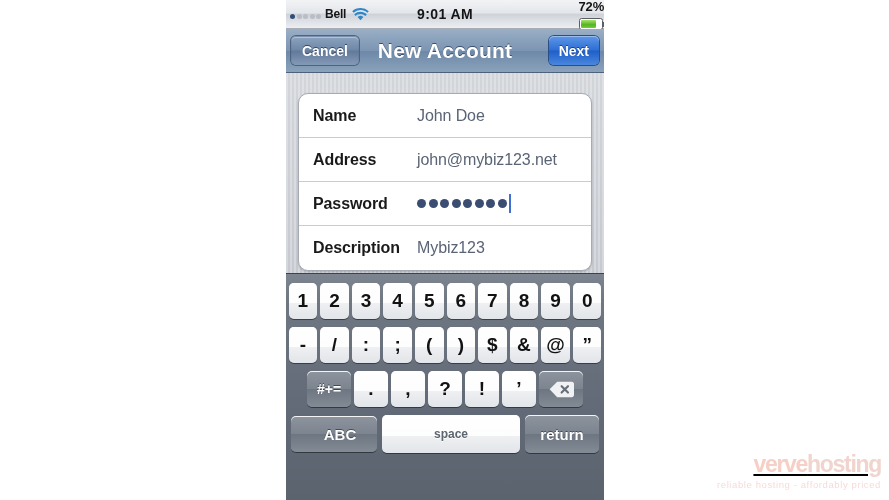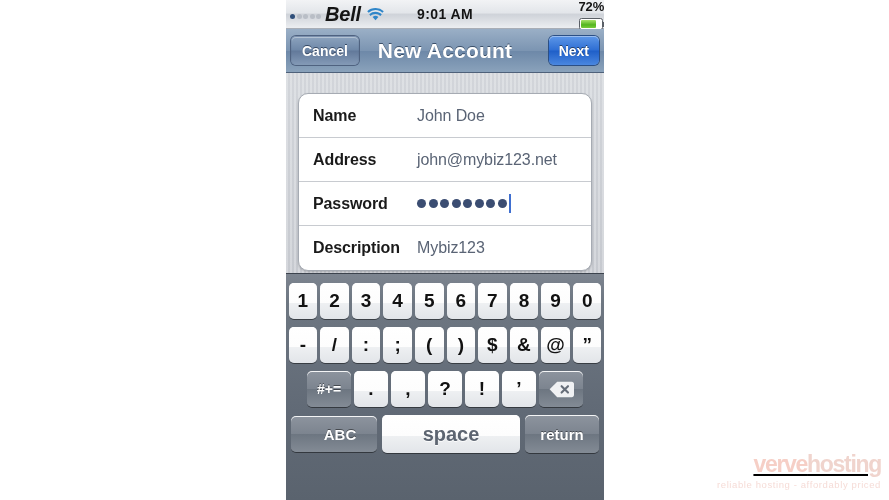--- a/index.html
+++ b/index.html
@@ -52,21 +52,21 @@
     height: 9px;
   }
   .signal i {
     display: block;
     width: 5px;
     height: 5px;
     border-radius: 50%;
     background: #b9bec6;
   }
   .signal i.on { background: #2f4f7a; }
-  .carrier { font-size: 20px; letter-spacing: -0.2px; font-style: italic; }
+  .carrier { font-size: 12px; letter-spacing: -0.2px; }
   .wifi {
     margin-left: 2px;
     display: block;
     width: 17px;
     height: 13px;
   }
   .sb-center {
     position: absolute;
     left: 0; right: 0;
     text-align: center;
@@ -257,21 +257,21 @@
     background: linear-gradient(to bottom, #8d949e 0%, #7c848f 50%, #6d7681 51%, #838b95 100%);
     color: #ffffff;
     text-shadow: 0 -1px 0 rgba(0,0,0,0.45);
     font-size: 15px;
   }
   #key-shift { width: 44px; font-size: 14px; }
   #key-delete { width: 44px; }
   #key-abc { width: 74px; font-size: 15px; padding-left: 12px; }
   #key-space {
     flex: 1 1 auto;
-    font-size: 20px;
+    font-size: 12px;
     color: #5d6571;
     text-shadow: 0 1px 0 rgba(255,255,255,0.8);
     height: 38px;
   }
   #key-return { width: 74px; font-size: 15px; height: 38px; }
   .kb-row.bottom { gap: 5px; padding: 0 5px; margin-top: 2px; }
   .bs-icon {
     width: 25px;
     height: 17px;
     display: block;

